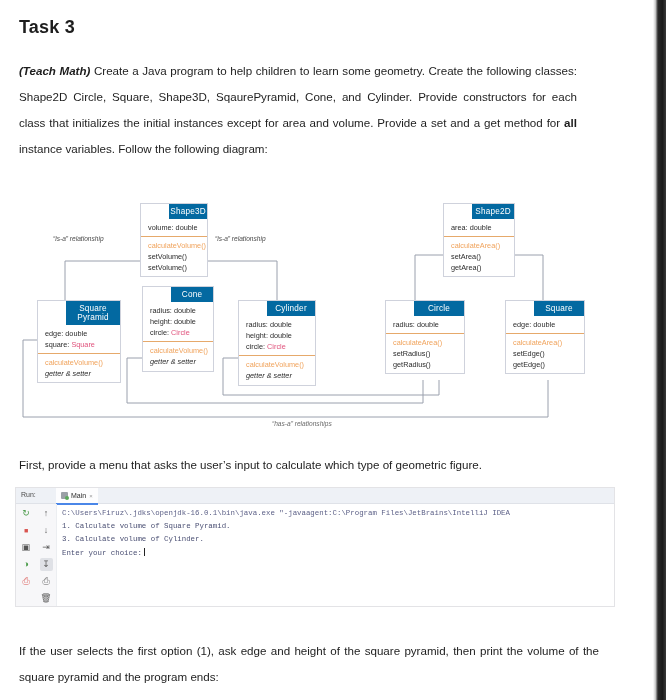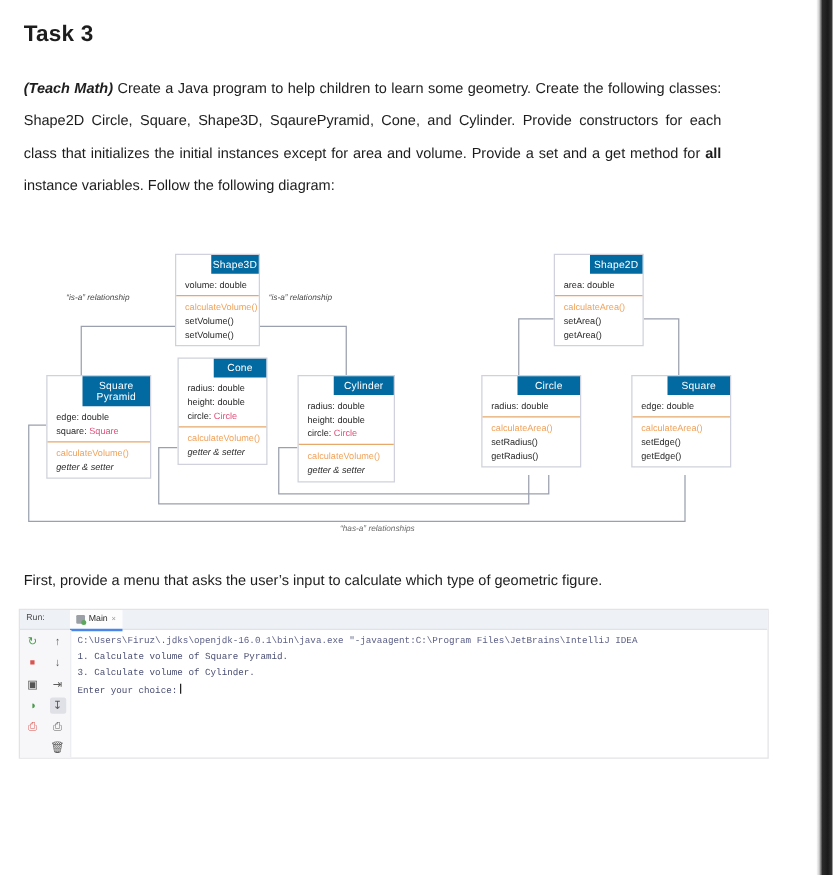--- a/index.html
+++ b/index.html
@@ -218,15 +218,16 @@
     </div>
 
     <div class="con-out">
       <div class="cmd">C:\Users\Firuz\.jdks\openjdk-16.0.1\bin\java.exe "-javaagent:C:\Program Files\JetBrains\IntelliJ IDEA</div>
       <div>1. Calculate volume of Square Pyramid.</div>
       <div>3. Calculate volume of Cylinder.</div>
       <div><span>Enter your choice:</span><span class="caret"></span></div>
     </div>
   </div>
 
+  <div class="line-last">If the user selects the first option (1), ask edge and height of the square pyramid, then print the volume of the  square pyramid and the program ends:</div>
 </div>
 
 <div class="right-edge"></div>
 
 </body></html>

